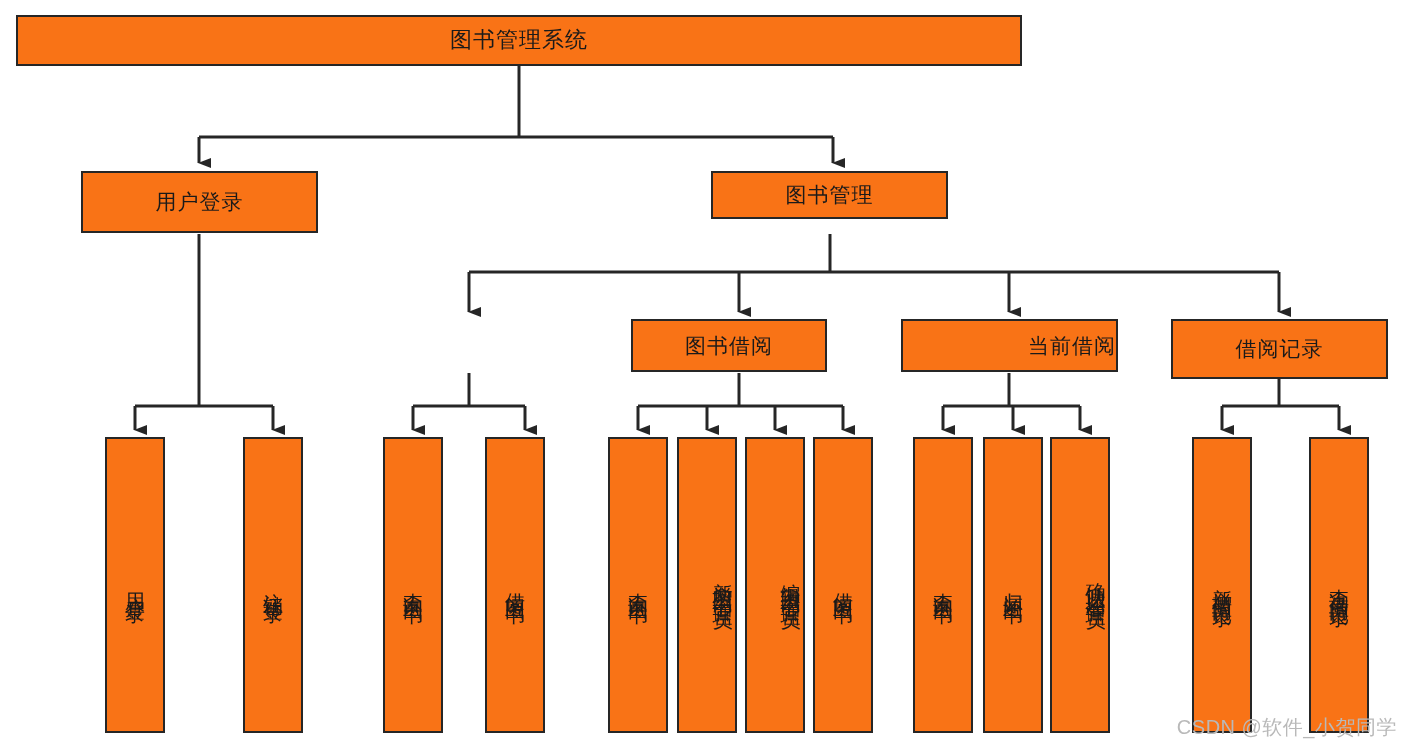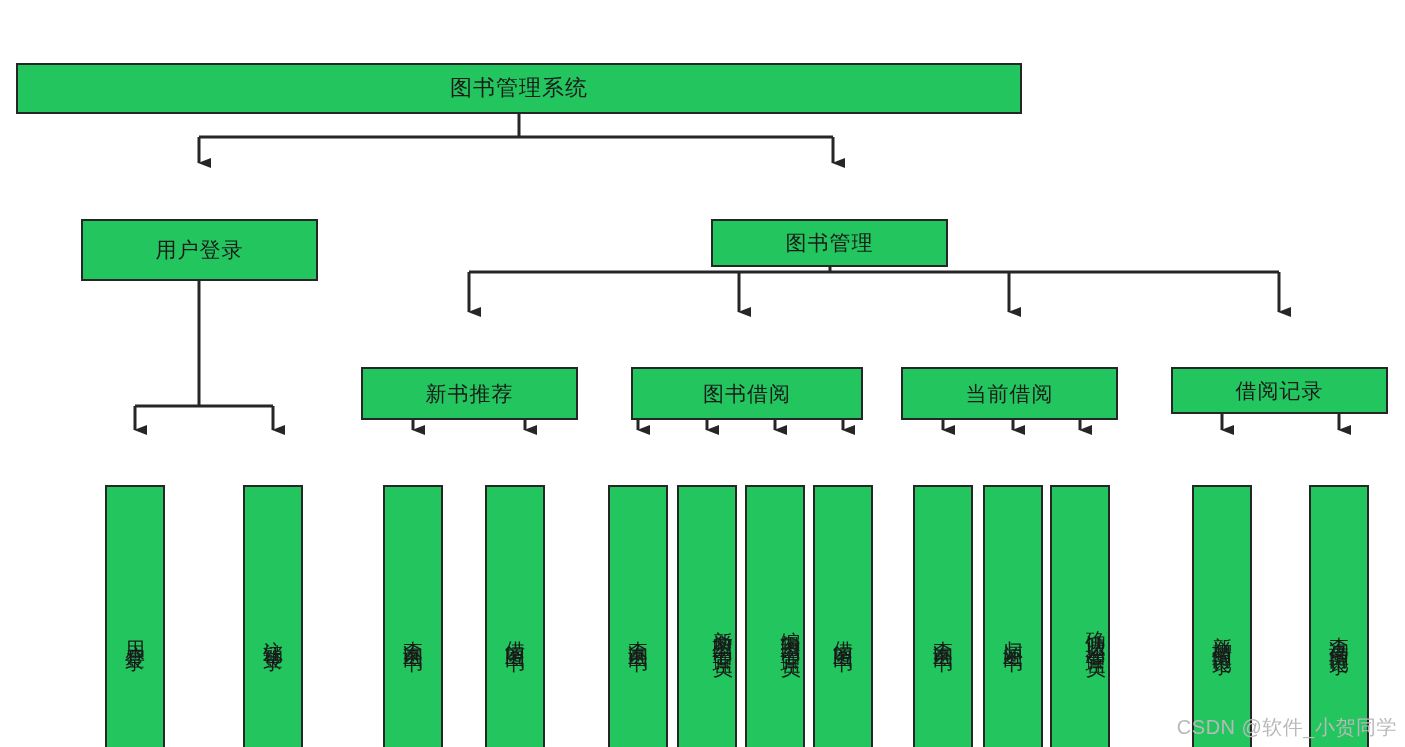--- a/index.html
+++ b/index.html
@@ -22,28 +22,27 @@
     position: absolute;
     left: 0;
     top: 0;
     width: 1405px;
     height: 747px;
     pointer-events: none;
   }
   .node {
     position: absolute;
     box-sizing: border-box;
-    background: #22c55e;
+    background: #f97316;
     border: 2px solid #262626;
     display: flex;
     align-items: center;
     justify-content: center;
     color: #1a1a1a;
     z-index: 2;
-    margin-top: 48px;
   }
   .node.h {
     font-size: 21px;
     letter-spacing: 1px;
     line-height: 1.2;
     white-space: nowrap;
   }
   .node.root {
     font-size: 22px;
   }
@@ -138,30 +137,27 @@
     <span>图书管理系统</span>
   </div>
 
   <div class="node h" style="left:81px; top:171px; width:237px; height:62px;">
     <span>用户登录</span>
   </div>
   <div class="node h" style="left:711px; top:171px; width:237px; height:48px;">
     <span>图书管理</span>
   </div>
 
-  <div class="node h" style="left:361px; top:319px; width:217px; height:53px;">
-    <span>新书推荐</span>
-  </div>
-  <div class="node h" style="left:631px; top:319px; width:232px; height:53px;">
+  <div class="node h" style="left:631px; top:319px; width:196px; height:53px;">
     <span>图书借阅</span>
   </div>
-  <div class="node h" style="left:901px; top:319px; width:217px; height:53px;">
+  <div class="node h" style="left:901px; top:319px; width:217px; height:53px;justify-content:flex-end;">
     <span>当前借阅</span>
   </div>
-  <div class="node h" style="left:1171px; top:319px; width:217px; height:47px;">
+  <div class="node h" style="left:1171px; top:319px; width:217px; height:60px;">
     <span>借阅记录</span>
   </div>
 
   <div class="node v centered" style="left:105px; top:437px; width:60px; height:296px;">
     <span class="vlabel">用户登录</span>
   </div>
   <div class="node v centered" style="left:243px; top:437px; width:60px; height:296px;">
     <span class="vlabel">注销登录</span>
   </div>
 

